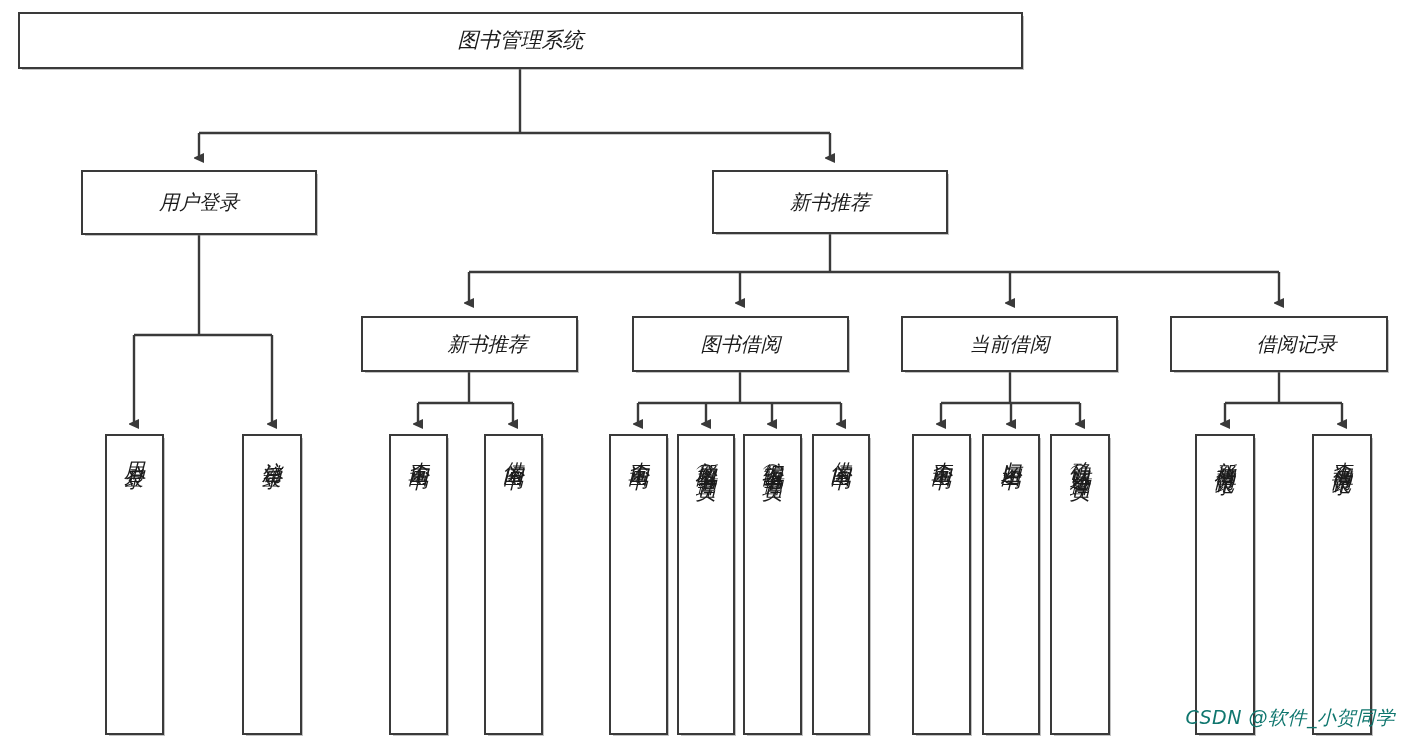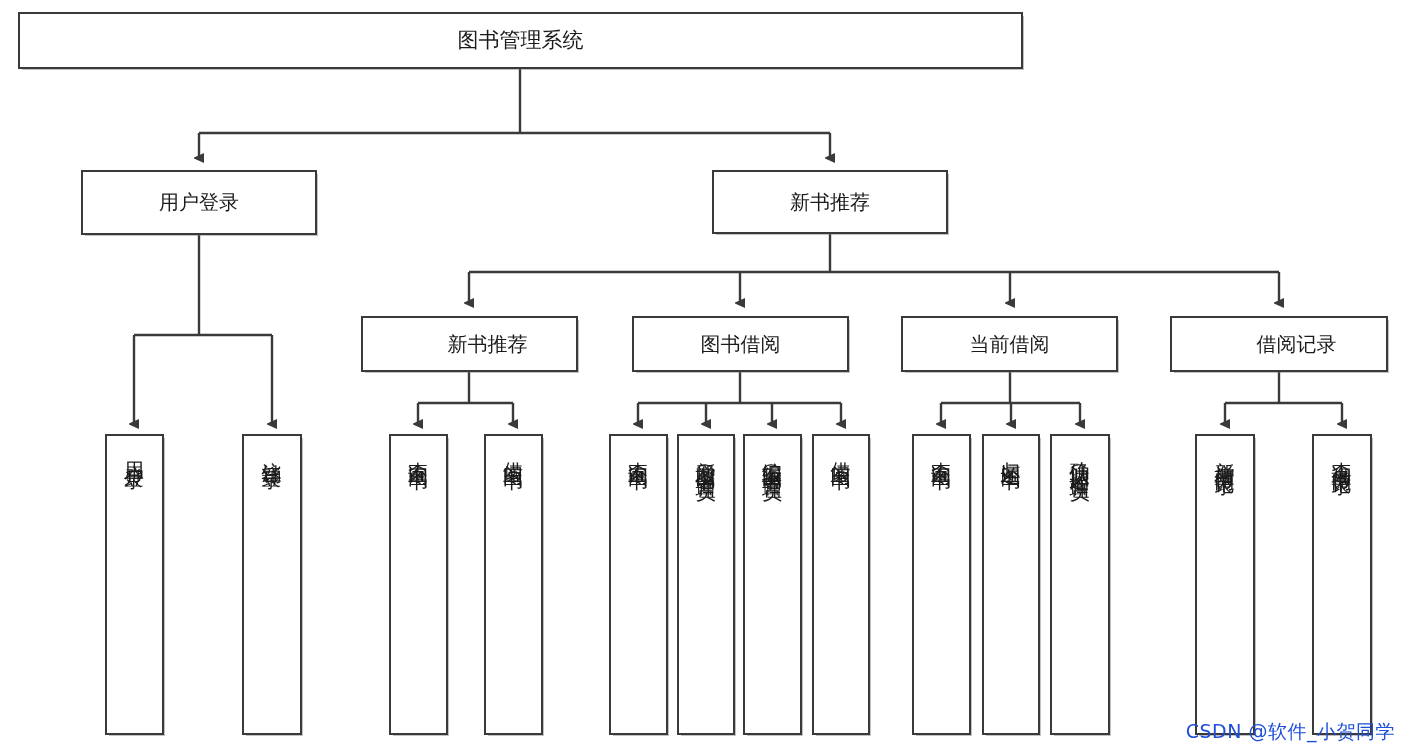--- a/index.html
+++ b/index.html
@@ -2,21 +2,21 @@
 <html lang="zh"><head>
 <meta charset="utf-8">
 <title>图书管理系统 功能结构图</title>
 <style>
   html,body{margin:0;padding:0;background:#ffffff;}
   body{
     font-family:"DejaVu Sans","Liberation Sans",sans-serif;
     width:1405px;height:747px;
     overflow:hidden;position:relative;
   }
-  #diagram{position:absolute;left:0;top:0;width:1405px;height:747px;}
+  #diagram{position:absolute;left:0;top:0;width:1405px;height:747px;font-style:italic;}
 
   .node{
     position:absolute;
     box-sizing:border-box;
     background:#ffffff;
     border:2.2px solid #3a3a3a;
     display:flex;
     align-items:center;
     justify-content:center;
     color:#1b1b1b;
@@ -50,23 +50,23 @@
     letter-spacing:3px;
     line-height:1;
     display:block;
     white-space:nowrap;
   }
 
   #wires{position:absolute;left:0;top:0;width:1405px;height:747px;pointer-events:none;}
 
   .watermark{
     position:absolute;
-    right:10px;bottom:2px;
+    right:10px;bottom:16px;
     font-size:19px;
-    color:#1d4ed8;
+    color:#0f766e;
     letter-spacing:.5px;
     white-space:nowrap;
     user-select:none;
   }
 </style>
 </head>
 <body>
 
 <div id="diagram">
 

